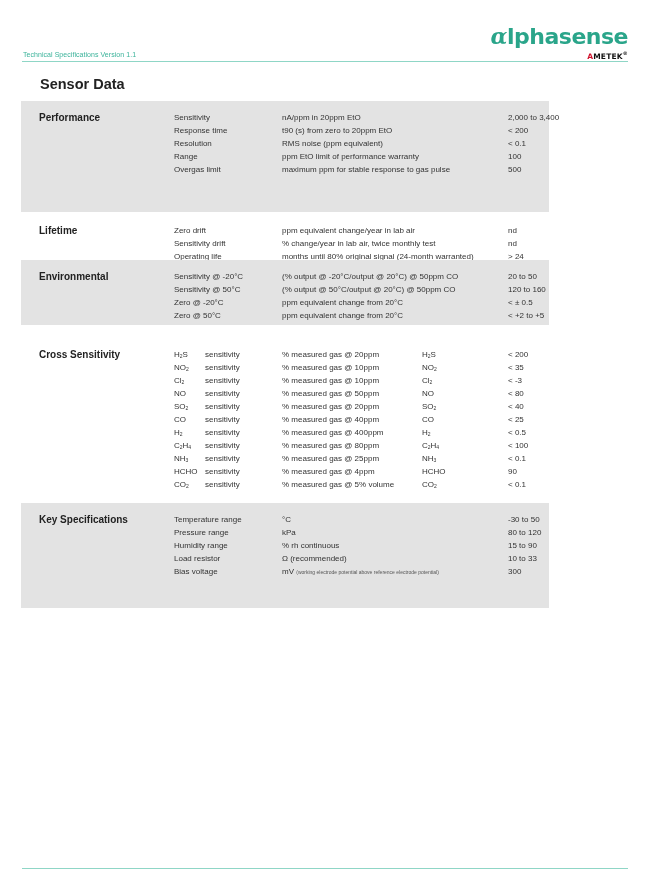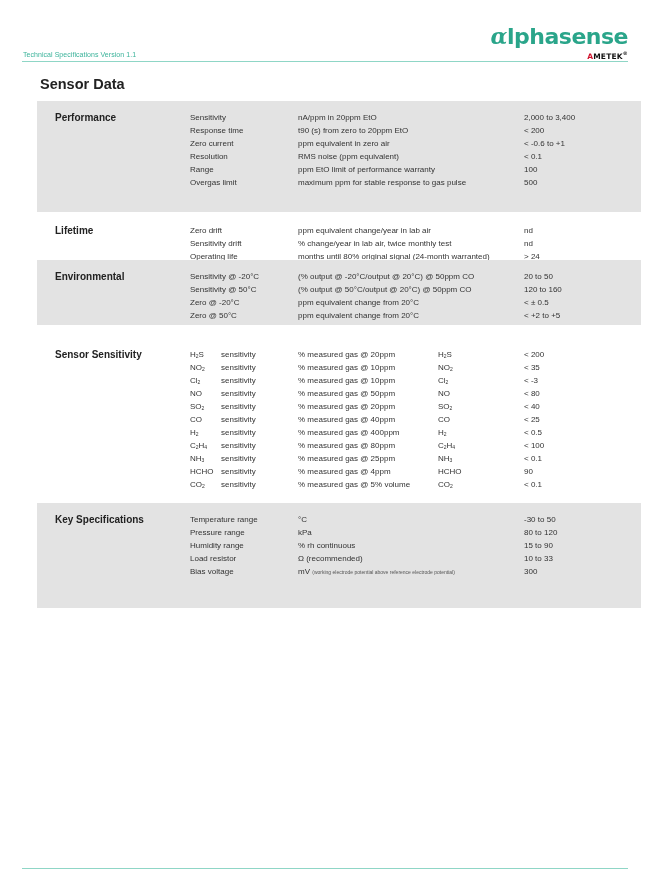--- a/index.html
+++ b/index.html
@@ -26,21 +26,21 @@
     .logo-sub {
       font-family: "DejaVu Sans", sans-serif; font-weight: bold;
       font-size: 7.5px; color: #111; letter-spacing: 0.2px; margin-top: 1px;
     }
     .logo-sub .red { color: #d0102b; }
     .page-title {
       position: absolute; left: 40px; top: 76px;
       font-size: 14.5px; font-weight: bold; color: #222;
     }
     .section {
-      position: absolute; left: 21px; width: 604px; margin-left: 16px;
+      position: absolute; left: 21px; width: 528px;
     }
     .section.shaded { background: #e3e3e3; }
     .section-title {
       position: absolute; left: 18px; top: 11px;
       font-size: 10px; font-weight: bold; color: #222;
     }
     .rows { position: absolute; left: 0; top: 11px; width: 100%; }
     .row { position: relative; height: 13px; font-size: 8px; line-height: 11px; color: #333; white-space: nowrap; }
     .c-param { position: absolute; left: 153px; }
     .c-desc { position: absolute; left: 261px; }
@@ -74,25 +74,20 @@
         <span class="c-param">Sensitivity</span>
         <span class="c-desc"><span>nA/ppm in 20ppm EtO</span></span>
         <span class="c-val">2,000 to 3,400</span>
       </div>
       <div class="row">
         <span class="c-param">Response time</span>
         <span class="c-desc"><span>t90 (s) from zero to 20ppm EtO</span></span>
         <span class="c-val">&lt; 200</span>
       </div>
       <div class="row">
-        <span class="c-param">Zero current</span>
-        <span class="c-desc"><span>ppm equivalent in zero air</span></span>
-        <span class="c-val">&lt; -0.6 to +1</span>
-      </div>
-      <div class="row">
         <span class="c-param">Resolution</span>
         <span class="c-desc"><span>RMS noise (ppm equivalent)</span></span>
         <span class="c-val">&lt; 0.1</span>
       </div>
       <div class="row">
         <span class="c-param">Range</span>
         <span class="c-desc"><span>ppm EtO limit of performance warranty</span></span>
         <span class="c-val">100</span>
       </div>
       <div class="row">
@@ -144,21 +139,21 @@
       </div>
       <div class="row">
         <span class="c-param">Zero @ 50°C</span>
         <span class="c-desc"><span>ppm equivalent change from 20°C</span></span>
         <span class="c-val">&lt; +2 to +5</span>
       </div>
     </div>
 </div>
 
 <div class="section" style="top:338px;height:163px;">
-  <div class="section-title">Sensor Sensitivity</div>
+  <div class="section-title">Cross Sensitivity</div>
   <div class="rows" id="rows-cross">
       <div class="row">
         <span class="c-gas"><span><span>H</span><sub>2</sub><span>S</span></span></span>
         <span class="c-sens">sensitivity</span>
         <span class="c-desc">% measured gas @ 20ppm</span>
         <span class="c-gas2"><span><span>H</span><sub>2</sub><span>S</span></span></span>
         <span class="c-val">&lt; 200</span>
       </div>
       <div class="row">
         <span class="c-gas"><span><span>NO</span><sub>2</sub></span></span>

